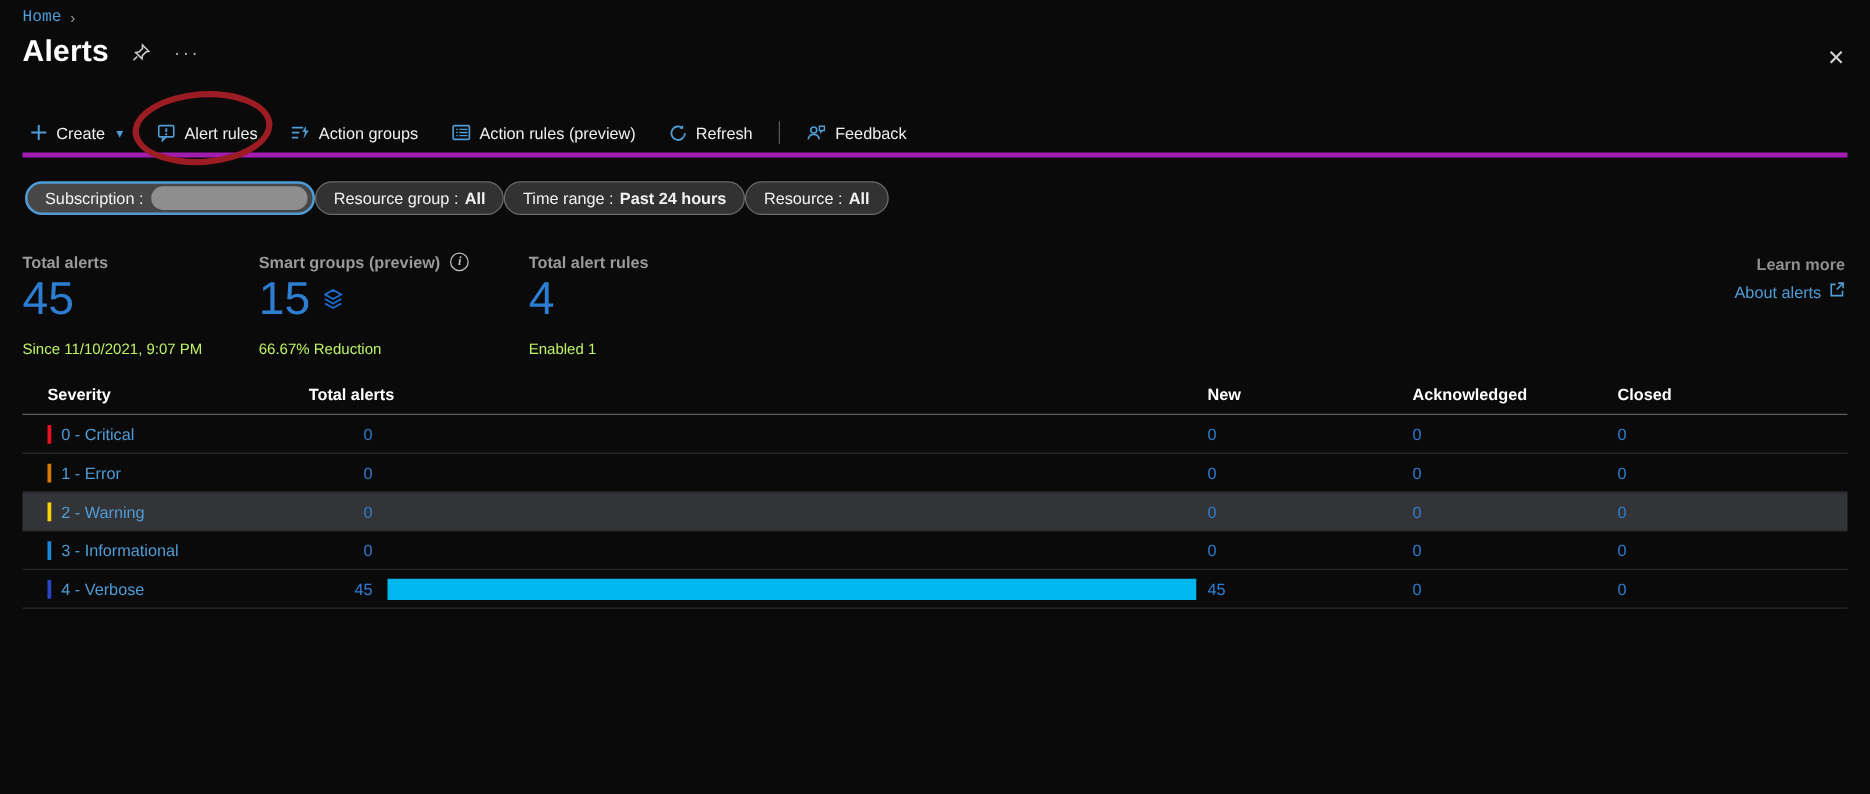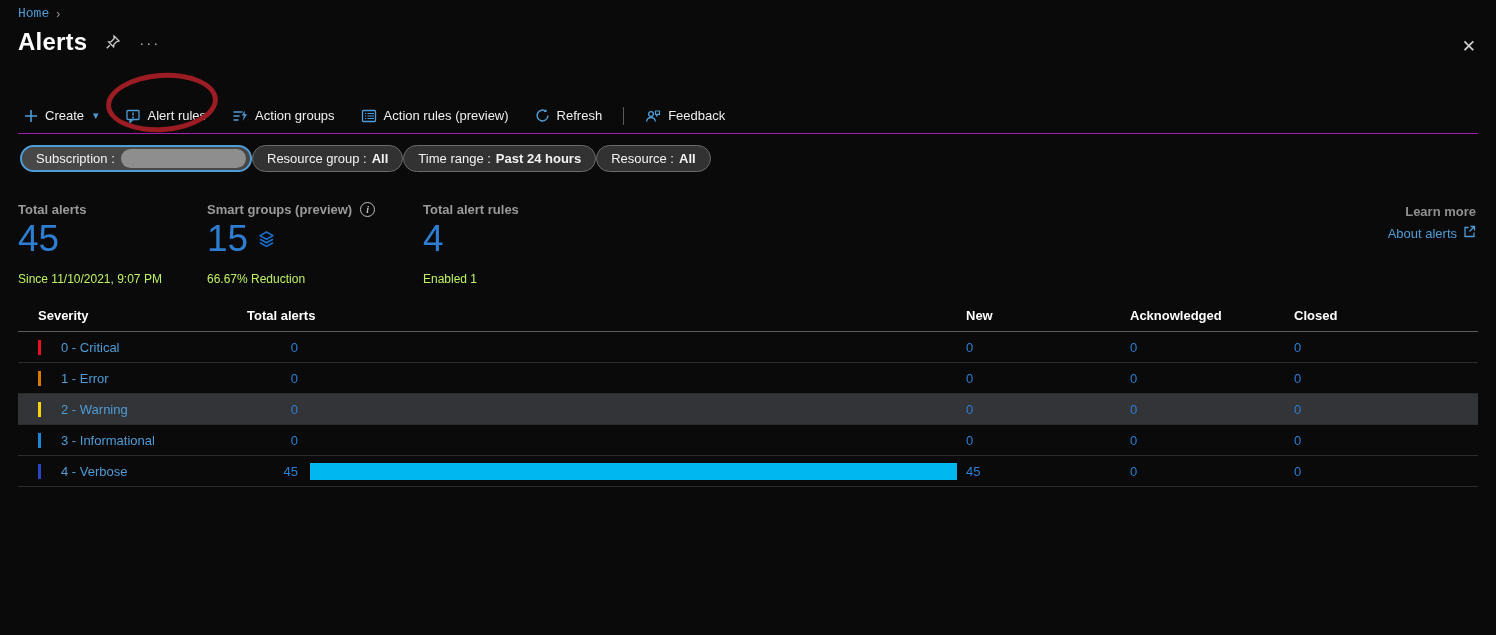--- a/index.html
+++ b/index.html
@@ -13,22 +13,22 @@
   .crumb-sep { color:#9a9a9a; font-size:12px; }
 
   
   .titlebar { position:absolute; left:18px; top:28px; display:flex; align-items:center; gap:18px; }
   .page-title { font-size:24px; font-weight:bold; color:#fff; letter-spacing:.2px; }
   .pin-icon svg { display:block; }
   .more-dots { color:#b5b5b5; font-size:15px; letter-spacing:2px; cursor:pointer; }
   .close-btn { position:absolute; right:20px; top:36px; color:#d0d0d0; font-size:17px; cursor:pointer; }
 
   
-  .toolbar { position:absolute; left:18px; right:18px; top:98px; height:36px;
-             border-bottom:1px solid #a21caf; display:flex; align-items:center; font-size:13px; }
+  .toolbar { position:absolute; left:18px; right:18px; top:90px; height:36px;
+             border-bottom:4px solid #a21caf; display:flex; align-items:center; font-size:13px; }
   .tb-item { display:flex; align-items:center; gap:7px; color:#efefef; cursor:pointer;
              padding:0 13px; height:26px; white-space:nowrap; }
   .tb-item:first-child { padding-left:6px; }
   .tb-icon { color:#4f9cd6; display:flex; align-items:center; }
   .tb-icon svg { display:block; }
   .chevron { color:#4f9cd6; font-size:11px; margin-left:2px; }
   .tb-divider { width:1px; height:18px; background:#5a5a5a; margin:0 8px; }
 
   
   .annotation-ellipse { position:absolute; left:106px; top:73px; width:112px; height:59px;
@@ -60,21 +60,21 @@
 
   
   .alert-table { position:absolute; left:18px; right:18px; top:305px; font-size:13px; }
   .thead { position:relative; height:27px; border-bottom:1px solid #5e5e5e; font-weight:bold; color:#fff; }
   .th { position:absolute; top:3px; }
   .th-severity { left:20px; } .th-total { left:229px; }
   .th-new { left:948px; } .th-ack { left:1112px;text-align:right; } .th-closed { left:1276px; }
 
   .trow { position:relative; height:31px; border-bottom:1px solid #2b2b2b; cursor:pointer; }
   .trow.highlight { background:#323437; }
-  .sev-cell { position:absolute; left:20px; top:0; height:31px; display:flex; align-items:center; gap:20px; }
+  .sev-cell { position:absolute; left:20px; top:0; height:31px; display:flex; align-items:center; gap:8px; }
   .sev-chip { width:3px; height:15px; }
   .sev-link { color:#4f9cd6; }
   .cell { position:absolute; top:8px; color:#2d7ed3; }
   .c-total { left:180px; width:100px; text-align:right; }
   .c-new { left:948px; } .c-ack { left:1112px; } .c-closed { left:1276px; }
   .row-bar { position:absolute; left:292px; top:7px; height:17px; }
 </style>
 </head>
 <body>
 

